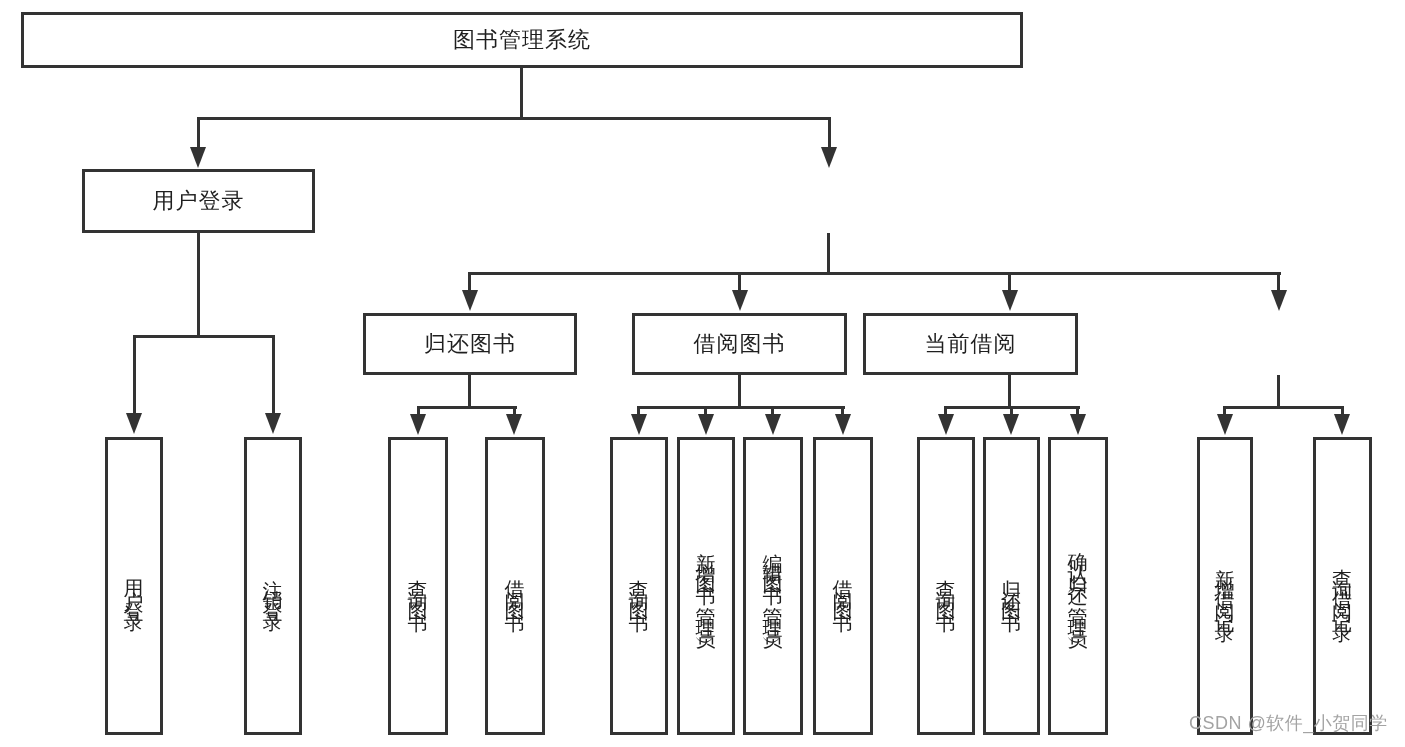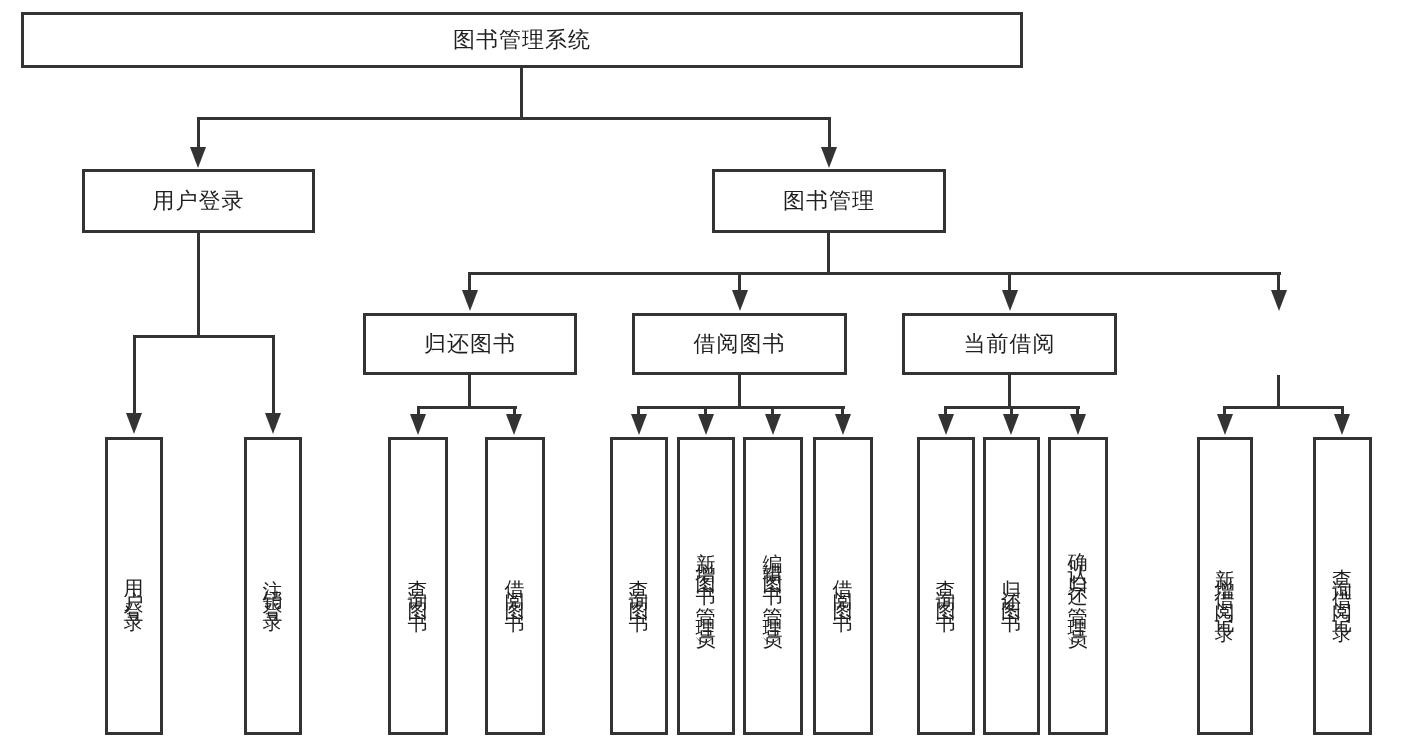--- a/index.html
+++ b/index.html
@@ -93,33 +93,30 @@
   <div class="arrow" style="left:1334px;top:414px"></div>
 
   <div class="box hbox" style="left:21px;top:12px;width:1002px;height:56px">
     <span>图书管理系统</span>
   </div>
 
   <div class="box hbox" style="left:82px;top:169px;width:233px;height:64px">
     <span>用户登录</span>
   </div>
 
-  <div class="box hbox" style="left:712px;top:169px;width:234px;height:64px">
-    <span>图书管理</span>
-  </div>
 
   <div class="box hbox" style="left:363px;top:313px;width:214px;height:62px">
     <span>归还图书</span>
   </div>
 
   <div class="box hbox" style="left:632px;top:313px;width:215px;height:62px">
     <span>借阅图书</span>
   </div>
 
-  <div class="box hbox" style="left:902px;top:313px;width:215px;height:62px">
+  <div class="box hbox" style="left:863px;top:313px;width:215px;height:62px">
     <span>当前借阅</span>
   </div>
 
 
   <div class="box vbox" style="left:105px;top:437px;width:58px;height:298px">
     <span>用户登录</span>
   </div>
   <div class="box vbox" style="left:244px;top:437px;width:58px;height:298px">
     <span>注销登录</span>
   </div>
@@ -154,14 +151,15 @@
     <span>确认归还（管理员）</span>
   </div>
 
   <div class="box vbox" style="left:1197px;top:437px;width:56px;height:298px">
     <span>新增借阅记录</span>
   </div>
   <div class="box vbox" style="left:1313px;top:437px;width:59px;height:298px">
     <span>查询借阅记录</span>
   </div>
 
+  <div class="watermark">CSDN @软件_小贺同学</div>
 
 </div>
 
 </body></html>

